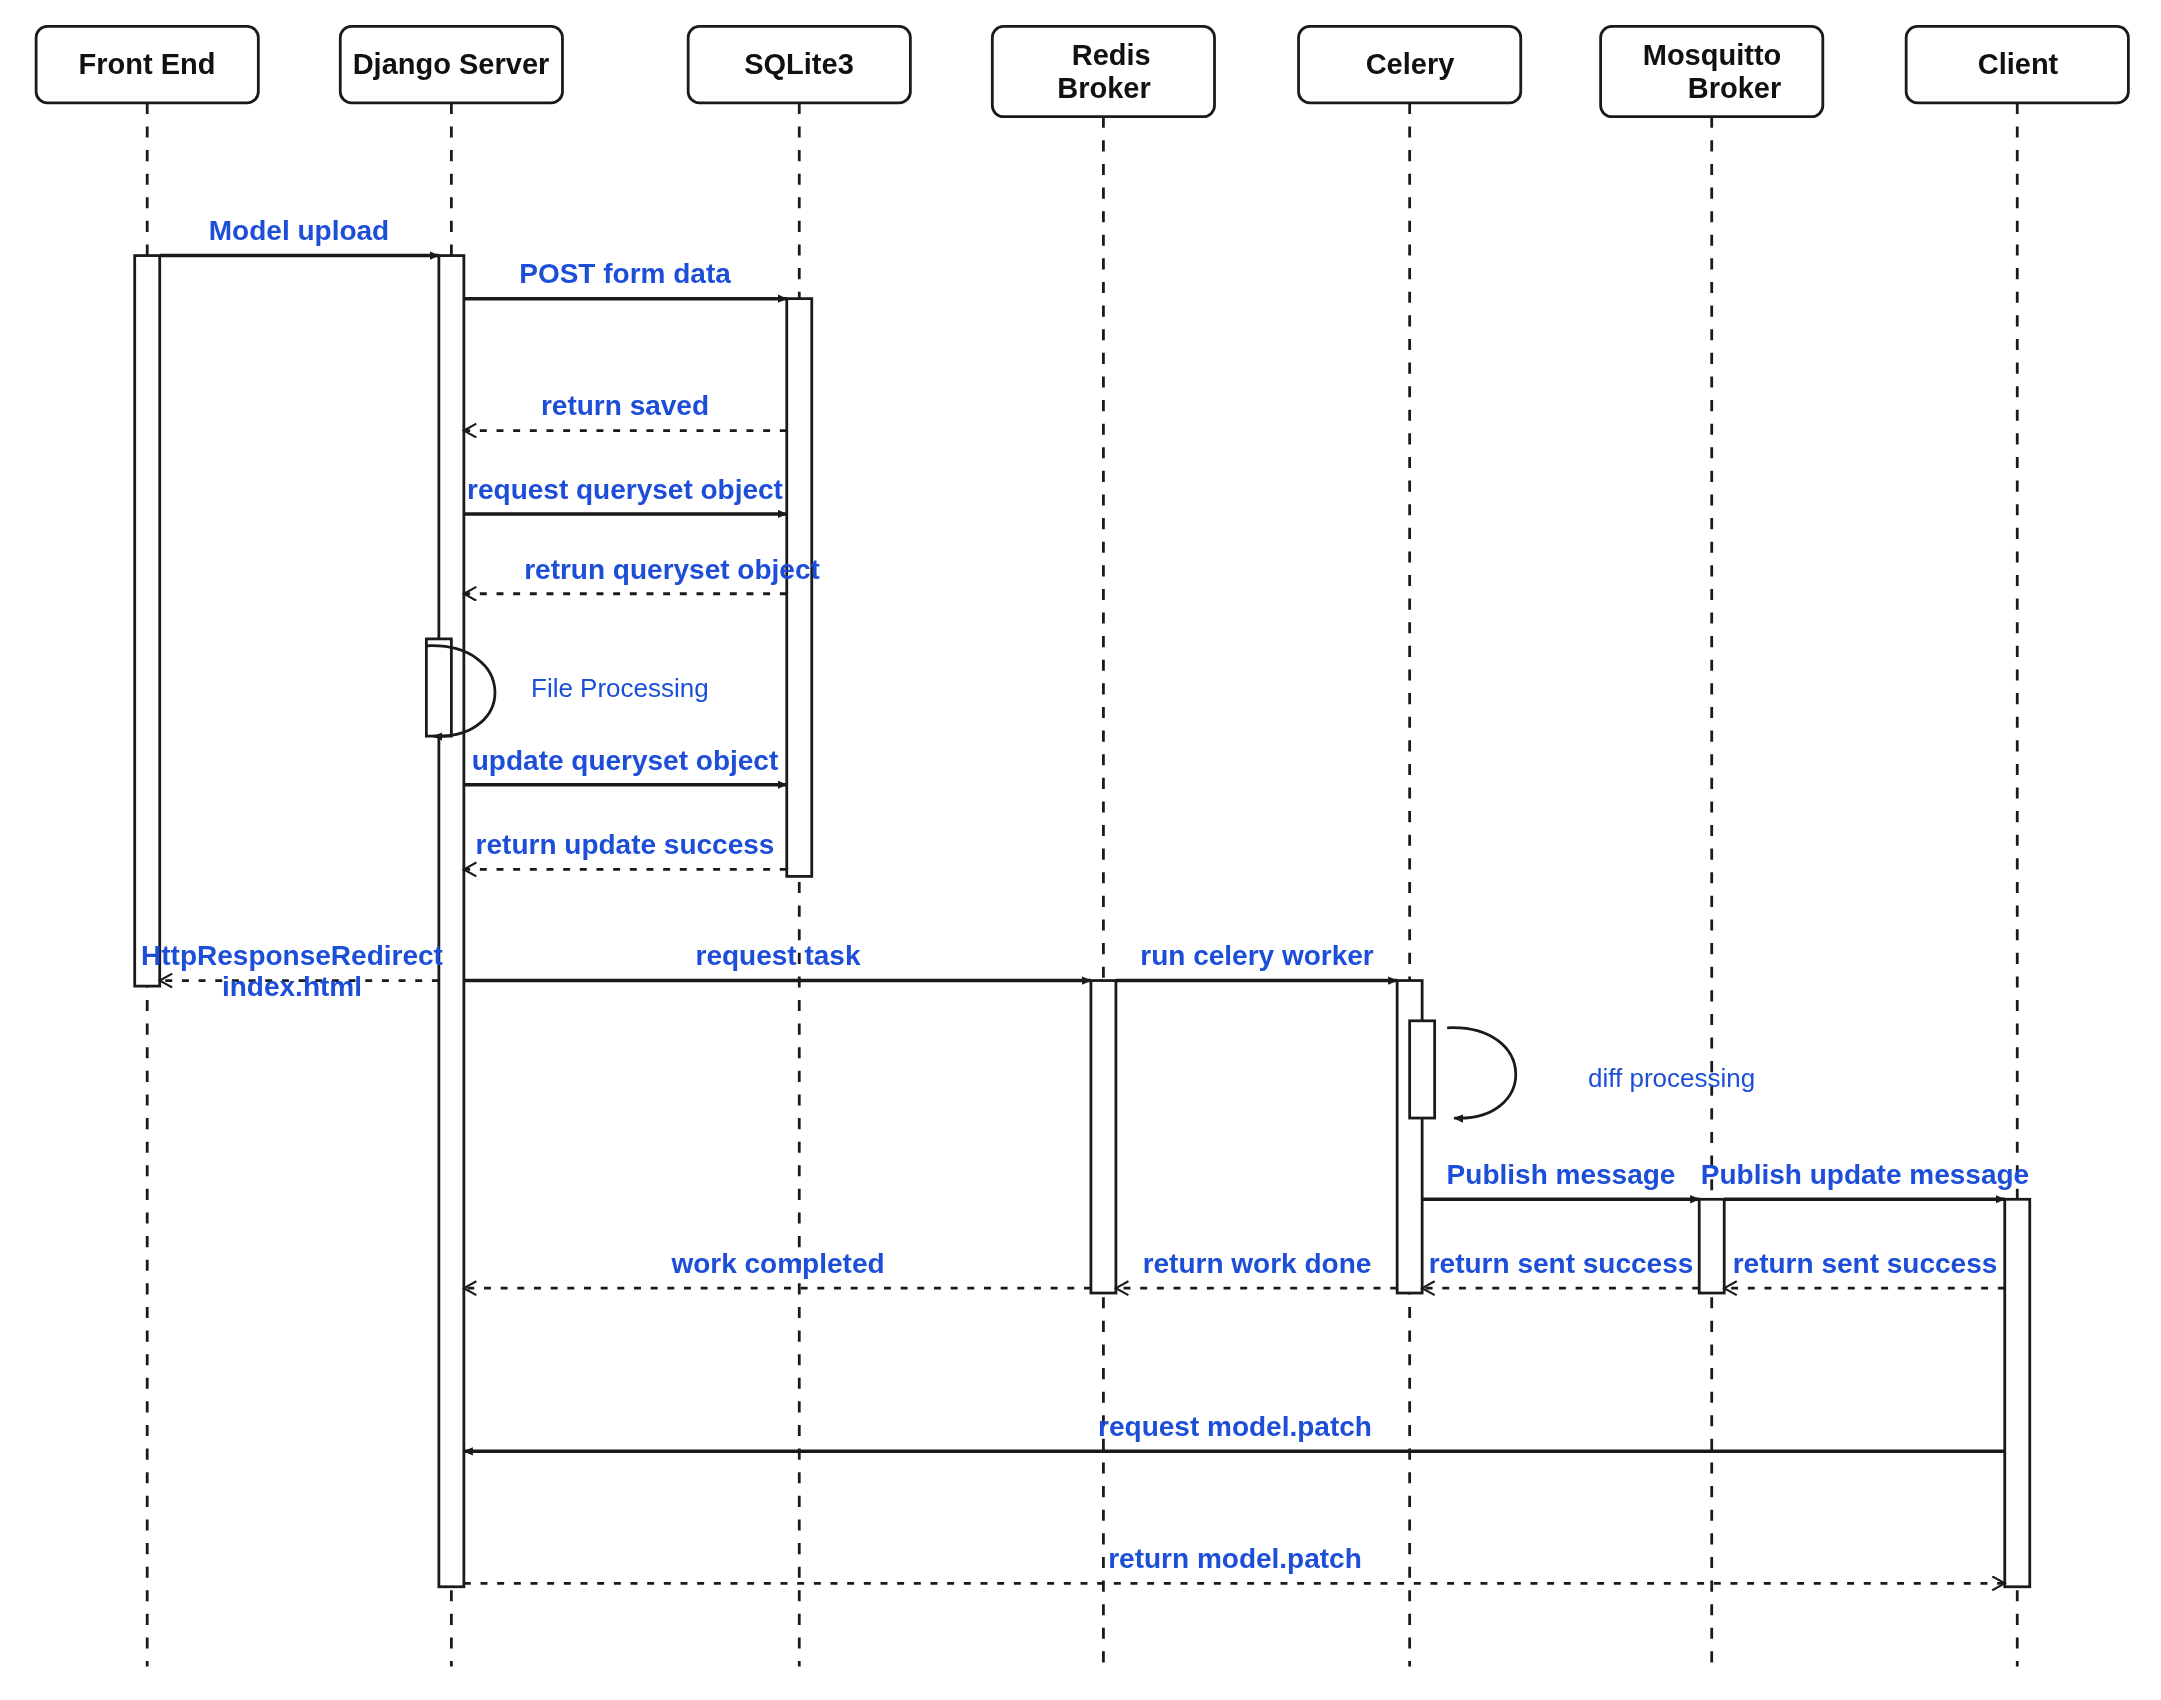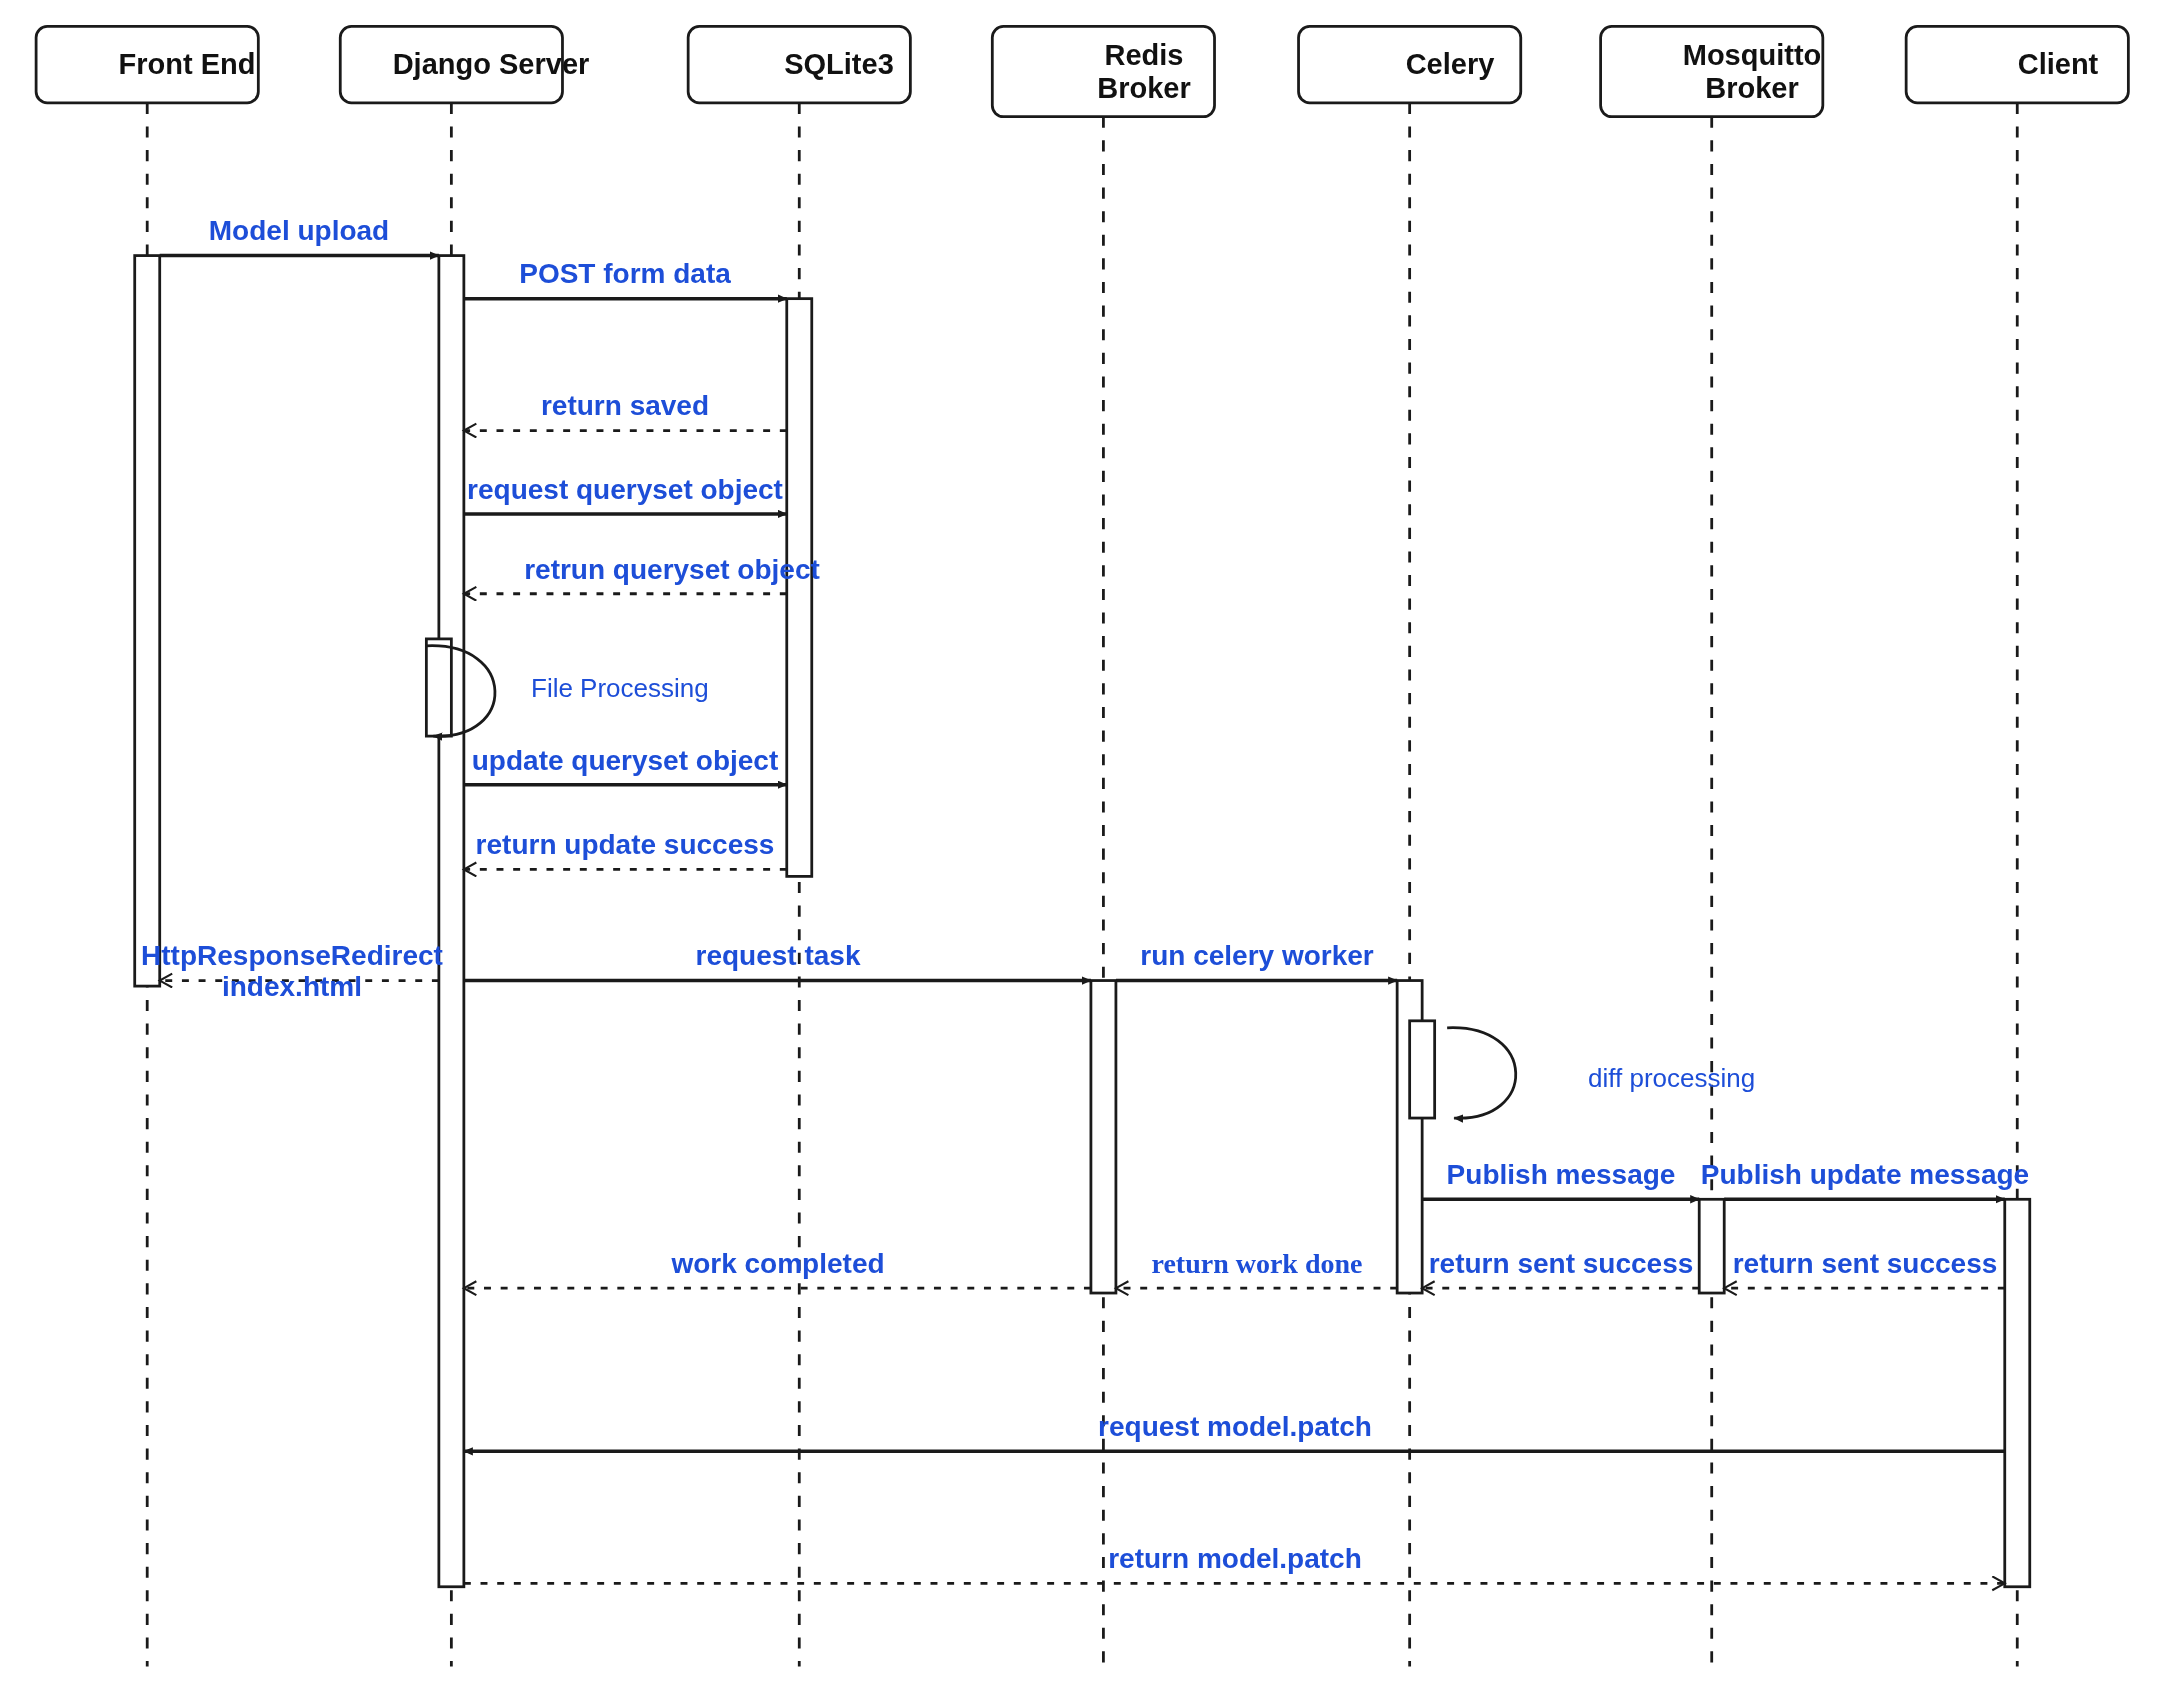--- a/index.html
+++ b/index.html
@@ -15,25 +15,24 @@
     line-height:1.12;
     transform:translateX(-50%);
   }
   .msg-lbl{font-size:28px;font-weight:bold;}
   .self-lbl{font-size:26px;font-weight:normal;}
   .hdr-lbl{
     position:absolute;
     font-size:29px;
     font-weight:bold;
     color:#111;
-    text-align:center;
+    text-align:right;
     line-height:1.15;
     transform:translate(-50%,-50%);
     white-space:pre-line;
-    margin-left:40px;
   }
 </style>
 </head>
 <body>
 
 <div id="canvas">
   <svg id="gfx" viewBox="0 0 3112 2448" xmlns="http://www.w3.org/2000/svg">
     <defs>
       <marker id="arrow-solid" markerWidth="16" markerHeight="16" refX="13" refY="6" orient="auto" markerUnits="userSpaceOnUse">
         <path d="M0,0 L14,6 L0,12 z" fill="#1a1a1a"></path>
@@ -116,20 +115,20 @@
       <div class="lbl msg-lbl" style="left: 625px; top: 745px;">update queryset object</div>
       <div class="lbl msg-lbl" style="left: 625px; top: 829px;">return update success</div>
       <div class="lbl msg-lbl" style="left: 292px; top: 908px; margin-top: 32px;">HttpResponseRedirect
 index.html</div>
       <div class="lbl msg-lbl" style="left: 778px; top: 940px;">request task</div>
       <div class="lbl msg-lbl" style="left: 1257px; top: 940px;">run celery worker</div>
       <div class="lbl self-lbl" style="left: 1552px; top: 1064px; transform: translateX(0px); margin-left: 36px;">diff processing</div>
       <div class="lbl msg-lbl" style="left: 1561px; top: 1159px;">Publish message</div>
       <div class="lbl msg-lbl" style="left: 1865px; top: 1159px;">Publish update message</div>
       <div class="lbl msg-lbl" style="left: 778px; top: 1248px;">work completed</div>
-      <div class="lbl msg-lbl" style="left: 1257px; top: 1248px; font-family: Liberation Serif, serif;">return work done</div>
+      <div class="lbl msg-lbl" style="left: 1257px; top: 1248px;">return work done</div>
       <div class="lbl msg-lbl" style="left: 1561px; top: 1248px;">return sent success</div>
       <div class="lbl msg-lbl" style="left: 1865px; top: 1248px;">return sent success</div>
       <div class="lbl msg-lbl" style="left: 1235px; top: 1411px;">request model.patch</div>
       <div class="lbl msg-lbl" style="left: 1235px; top: 1543px; text-align: right;">return model.patch</div>
     </div>
 </div>
 
 
 </body></html>

